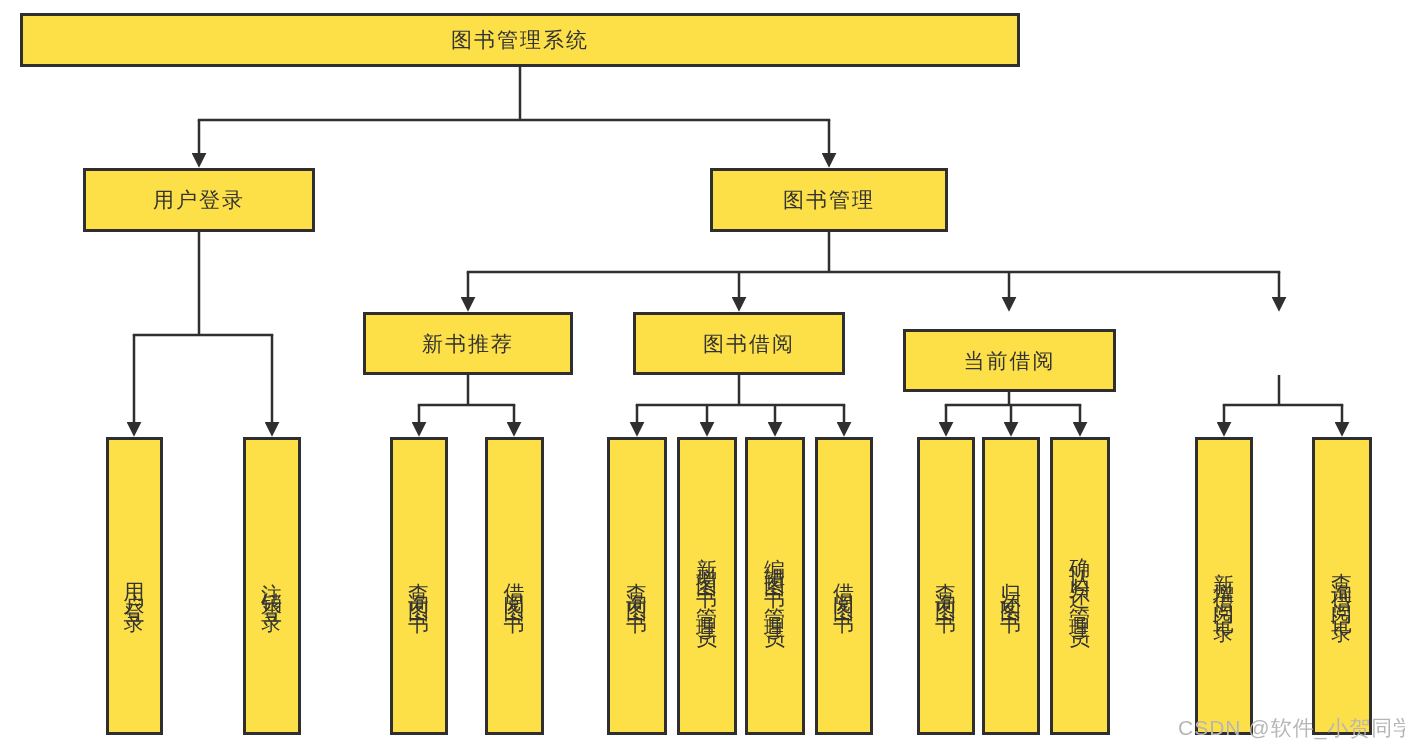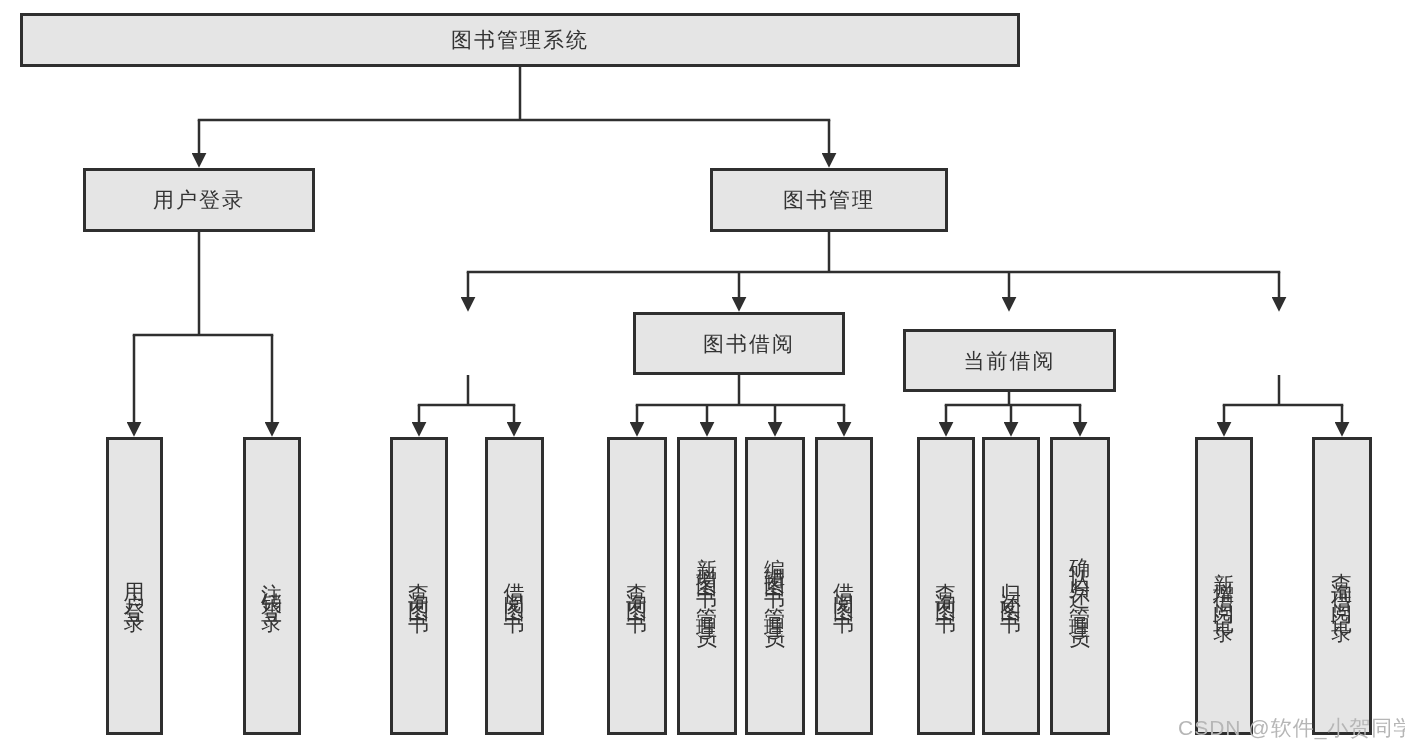--- a/index.html
+++ b/index.html
@@ -4,21 +4,21 @@
 <style>
   html,body{margin:0;padding:0;background:#ffffff;}
   #canvas{
     position:relative;width:1405px;height:747px;background:#ffffff;
     font-family:"Liberation Sans","DejaVu Sans",sans-serif;
     color:#333333;overflow:hidden;
   }
   #wires{position:absolute;left:0;top:0;z-index:1;}
   .box{
     position:absolute;box-sizing:border-box;
-    border:3px solid #2f2f2f;background:#e5e5e5;
+    border:3px solid #2f2f2f;background:#fde047;
     display:flex;align-items:center;justify-content:center;
     z-index:2;font-size:21px;letter-spacing:2px;white-space:nowrap;
   }
   .leaf{letter-spacing:0;}
   .leaf .vtext{
     writing-mode:vertical-rl;text-orientation:mixed;
     line-height:1;letter-spacing:10px;font-size:21px;
   }
   
   .n-root   {left:20px;  top:13px;  width:1000px;height:54px;}
@@ -107,20 +107,23 @@
     <span>图书管理系统</span>
   </div>
 
   <div class="box n-login">
     <span>用户登录</span>
   </div>
   <div class="box n-mgmt">
     <span>图书管理</span>
   </div>
 
+  <div class="box n-newbook">
+    <span>新书推荐</span>
+  </div>
   <div class="box n-borrow">
     <span>图书借阅</span>
   </div>
   <div class="box n-current">
     <span>当前借阅</span>
   </div>
 
   <div class="box leaf n-a1">
     <span class="vtext">用户登录</span>
   </div>

